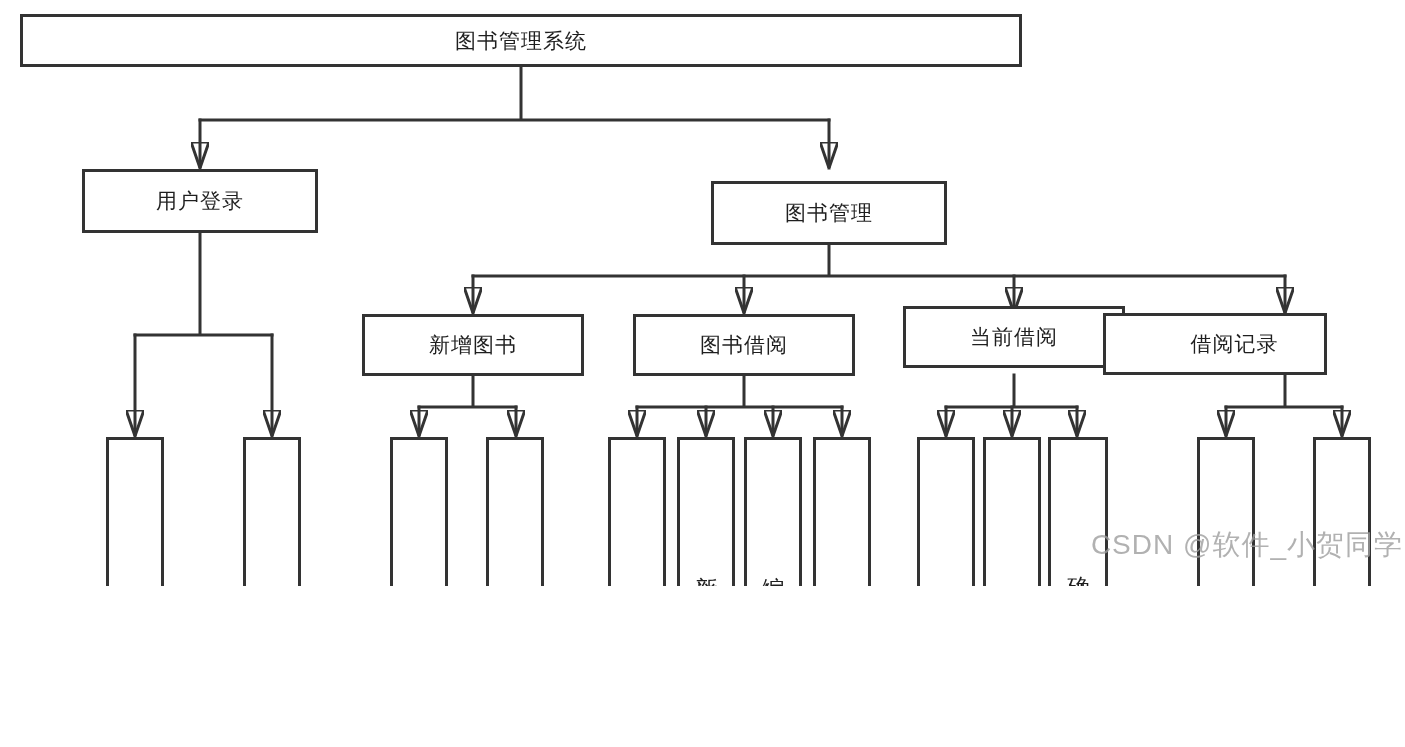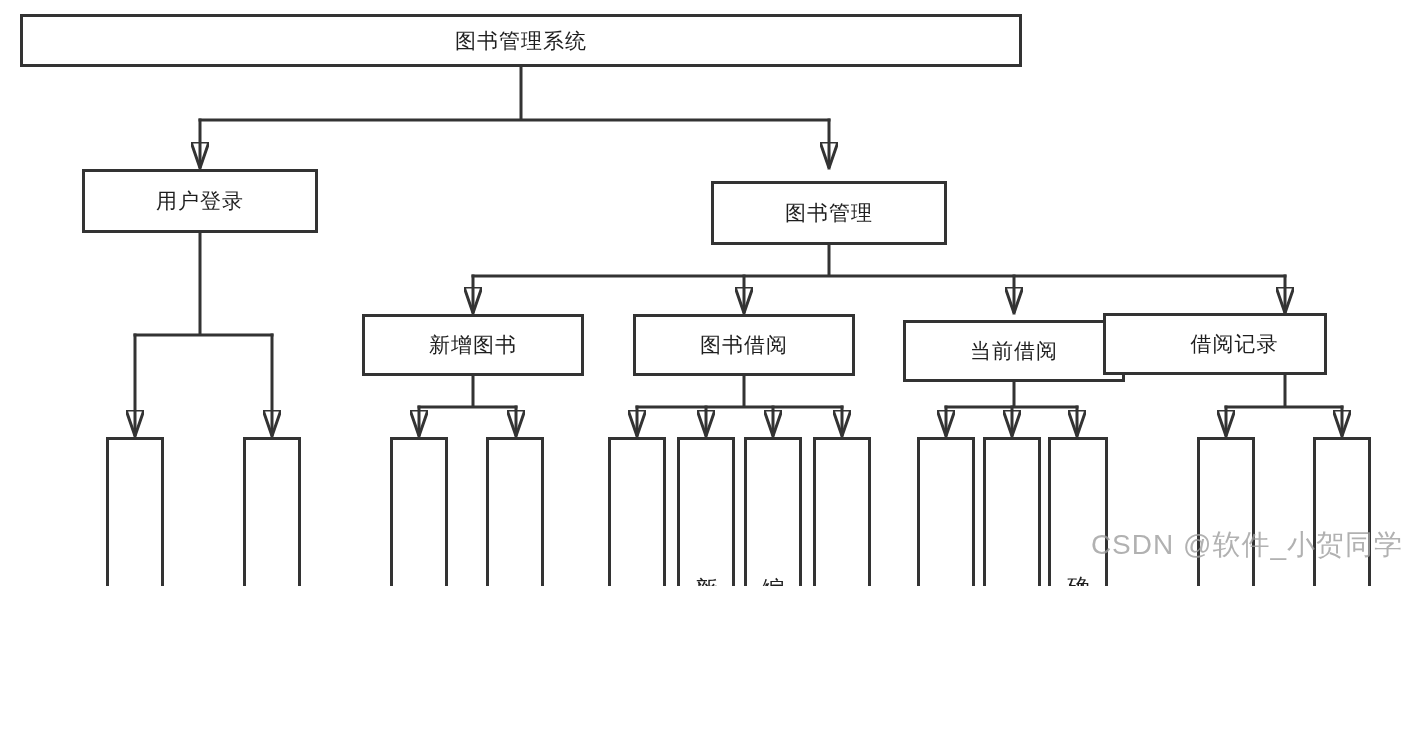--- a/index.html
+++ b/index.html
@@ -75,21 +75,21 @@
     <line x1="1342" y1="407" x2="1342" y2="436" marker-end="url(#arw)"></line>
   </svg>
 
   <div class="box" style="left:20px;top:14px;width:1002px;height:53px;">图书管理系统</div>
 
   <div class="box" style="left:82px;top:169px;width:236px;height:64px;">用户登录</div>
   <div class="box" style="left:711px;top:169px;width:236px;height:64px;margin-top:12px;">图书管理</div>
 
   <div class="box" style="left:362px;top:314px;width:222px;height:62px;">新增图书</div>
   <div class="box" style="left:633px;top:314px;width:222px;height:62px;">图书借阅</div>
-  <div class="box" style="left:903px;top:320px;width:222px;height:62px;">当前借阅</div>
+  <div class="box" style="left:903px;top:306px;width:222px;height:62px;">当前借阅</div>
   <div class="box" style="left:1103px;top:313px;width:224px;height:62px;padding-left:39px;">借阅记录</div>
 
   <div class="leaf" style="left:106px;top:437px;width:58px;height:296px;">
     <span>用户登录</span>
     </div>
   <div class="leaf" style="left:243px;top:437px;width:58px;height:296px;">
     <span>注销登录</span>
     </div>
 
   <div class="leaf" style="left:390px;top:437px;width:58px;height:296px;">

